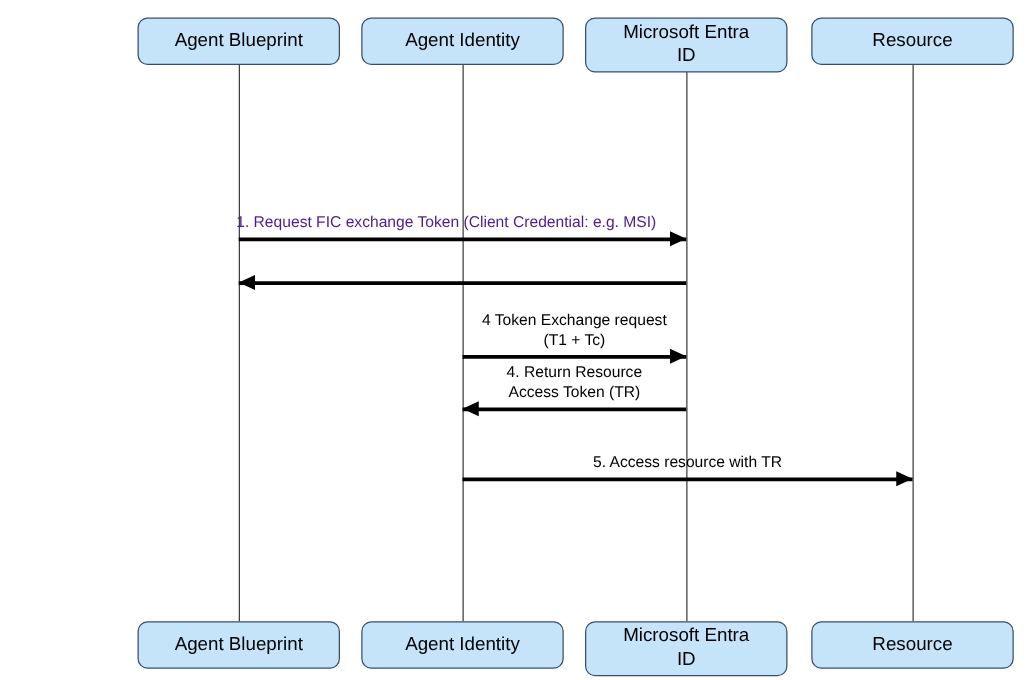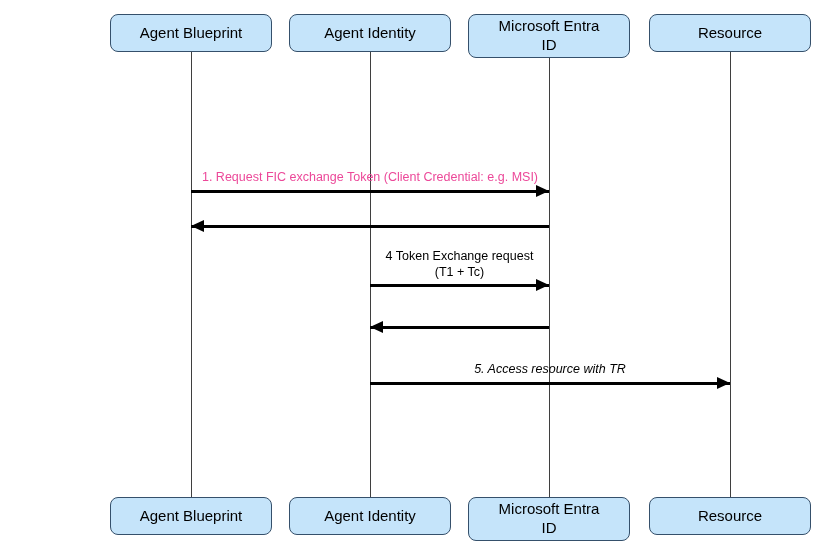--- a/index.html
+++ b/index.html
@@ -95,25 +95,27 @@
     </div>
     <div class="lifeline" style="left: 685.5px; top: 52px; height: 445px; background: rgb(63, 63, 63);"></div>
     <div class="actor-box" style="left: 605px; top: 14px; width: 162px; background: rgb(197, 228, 250); border-color: rgb(53, 80, 107);">
       <span class="actor-label" style="color: rgb(0, 0, 0);">Resource</span>
     </div>
     <div class="actor-box" style="left: 605px; top: 497px; width: 162px; background: rgb(197, 228, 250); border-color: rgb(53, 80, 107);">
       <span class="actor-label" style="color: rgb(0, 0, 0);">Resource</span>
     </div>
     <div class="msg-line" style="left: 147px; width: 358px; top: 190px; background: rgb(0, 0, 0);"></div>
     <div class="msg-head right" style="top: 185px; left: 492px; border-left-color: rgb(0, 0, 0);"></div>
-    <div class="msg-label" style="left: 147px; width: 358px; top: 186px; color: #ec4899;">1. Request FIC exchange Token (Client Credential: e.g. MSI)</div>
+    <div class="msg-label" style="left: 134px; width: 358px; top: 186px; color: #4c1d95;">1. Request FIC exchange Token (Client Credential: e.g. MSI)</div>
     <div class="msg-line" style="left: 147px; width: 358px; top: 225px; background: rgb(0, 0, 0);"></div>
     <div class="msg-head left" style="top: 220px; left: 147px; border-right-color: rgb(0, 0, 0);"></div>
     <div class="msg-line" style="left: 326px; width: 179px; top: 284px; background: rgb(0, 0, 0);"></div>
     <div class="msg-head right" style="top: 279px; left: 492px; border-left-color: rgb(0, 0, 0);"></div>
     <div class="msg-label" style="left: 326px; width: 179px; top: 280px; color: rgb(0, 0, 0);">4 Token Exchange request
 (T1 + Tc)</div>
     <div class="msg-line" style="left: 326px; width: 179px; top: 326px; background: rgb(0, 0, 0);"></div>
     <div class="msg-head left" style="top: 321px; left: 326px; border-right-color: rgb(0, 0, 0);"></div>
+    <div class="msg-label" style="left: 326px; width: 179px; top: 322px; color: rgb(0, 0, 0);">4. Return Resource
+Access Token (TR)</div>
     <div class="msg-line" style="left: 326px; width: 360px; top: 382px; background: rgb(0, 0, 0);"></div>
     <div class="msg-head right" style="top: 377px; left: 673px; border-left-color: rgb(0, 0, 0);"></div>
-    <div class="msg-label" style="left: 326px; width: 360px; top: 378px; color: rgb(0, 0, 0); font-style: italic;">5. Access resource with TR</div>
+    <div class="msg-label" style="left: 326px; width: 360px; top: 378px; color: rgb(0, 0, 0);">5. Access resource with TR</div>
   </div>
 
 </body></html>

